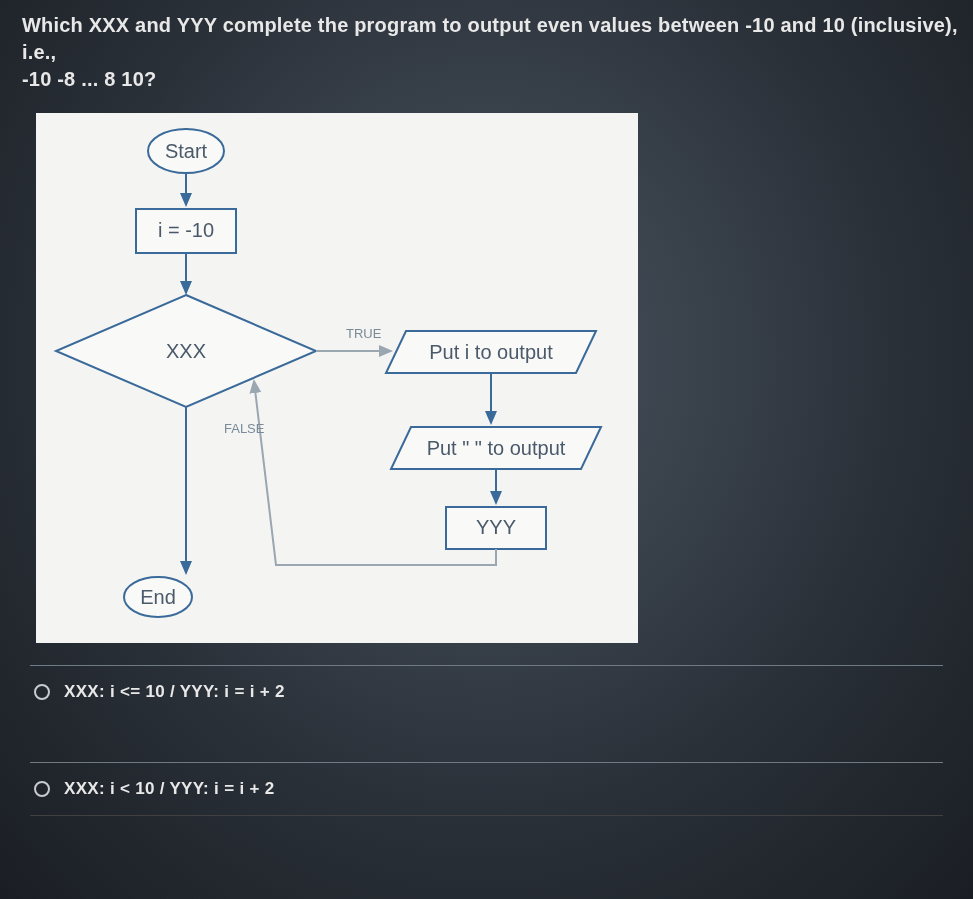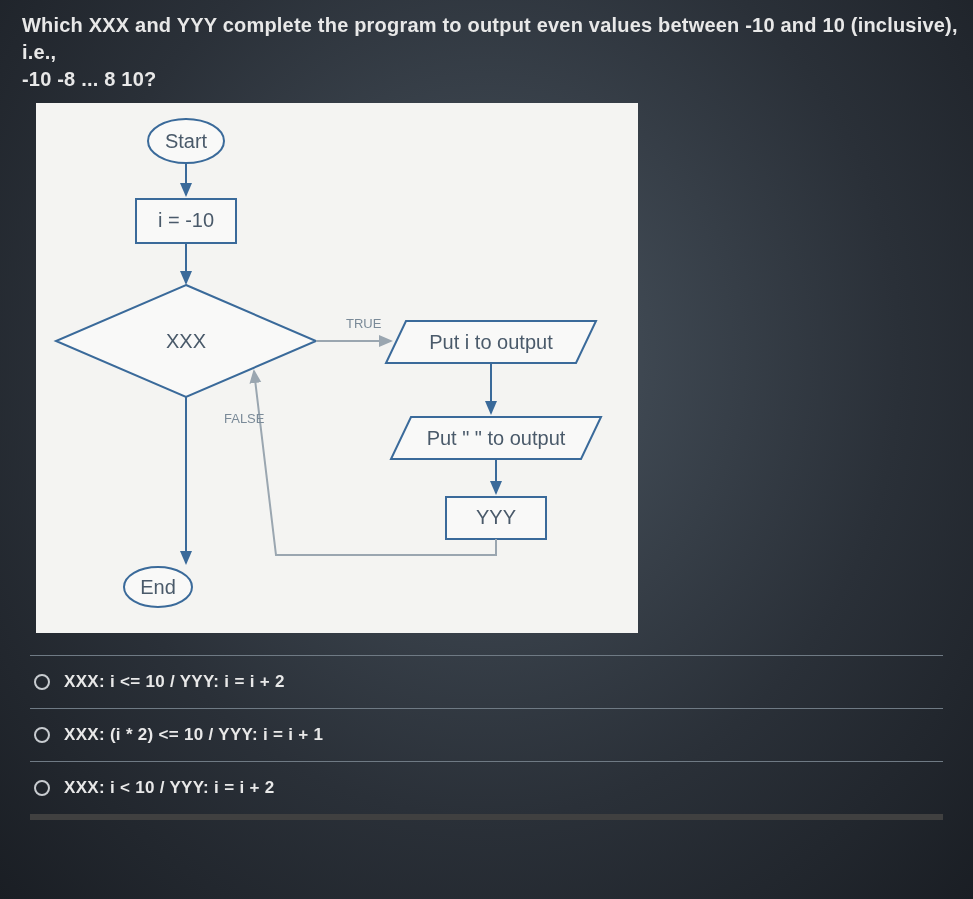--- a/index.html
+++ b/index.html
@@ -13,21 +13,21 @@
     position: relative;
   }
   .question-text {
     padding: 12px 14px 6px 22px;
     font-weight: bold;
     font-size: 20px;
     line-height: 1.35;
     letter-spacing: 0.2px;
   }
   .flowchart {
-    margin: 4px 0 0 36px;
+    margin: 14px 0 0 36px;
     width: 602px;
     height: 530px;
     background: #f4f4f2;
     position: relative;
     color: #4a5a6a;
     font-family: Arial, sans-serif;
   }
   .flowchart svg {
     position: absolute;
     top: 0; left: 0;
@@ -56,21 +56,22 @@
     border-top: 1px solid #6f7a84;
     padding: 16px 4px;
     display: flex;
     align-items: center;
     gap: 14px;
     font-weight: bold;
     font-size: 17px;
     letter-spacing: 0.3px;
   }
   .option-row:last-child {
-    border-bottom: 6px solid #404040;
+    border-bottom: 1px solid #404040;
+    margin-top: 44px;
   }
   .radio {
     width: 16px;
     height: 16px;
     border: 2px solid #c8ccd0;
     border-radius: 50%;
     flex-shrink: 0;
     background: transparent;
   }
 </style>
@@ -134,19 +135,15 @@
   </svg>
 </div>
 
 <div class="options">
   <div class="option-row">
     <span class="radio"></span>
     <span>XXX: i &lt;= 10 / YYY: i = i + 2</span>
   </div>
   <div class="option-row">
     <span class="radio"></span>
-    <span>XXX: (i * 2) &lt;= 10 / YYY: i = i + 1</span>
-  </div>
-  <div class="option-row">
-    <span class="radio"></span>
     <span>XXX: i &lt; 10 / YYY: i = i + 2</span>
   </div>
 </div>
 
 </body></html>

